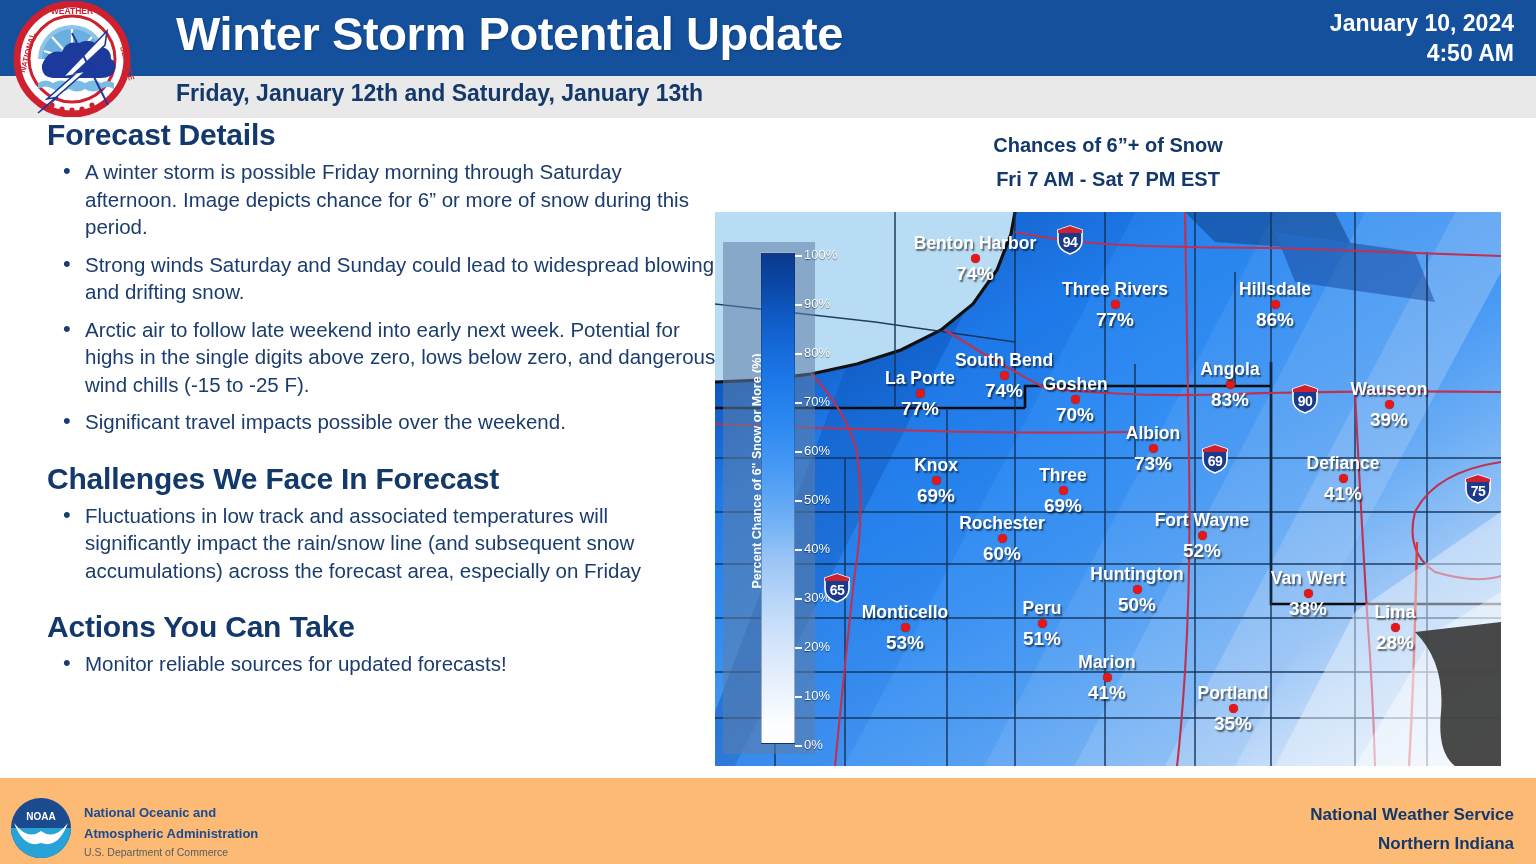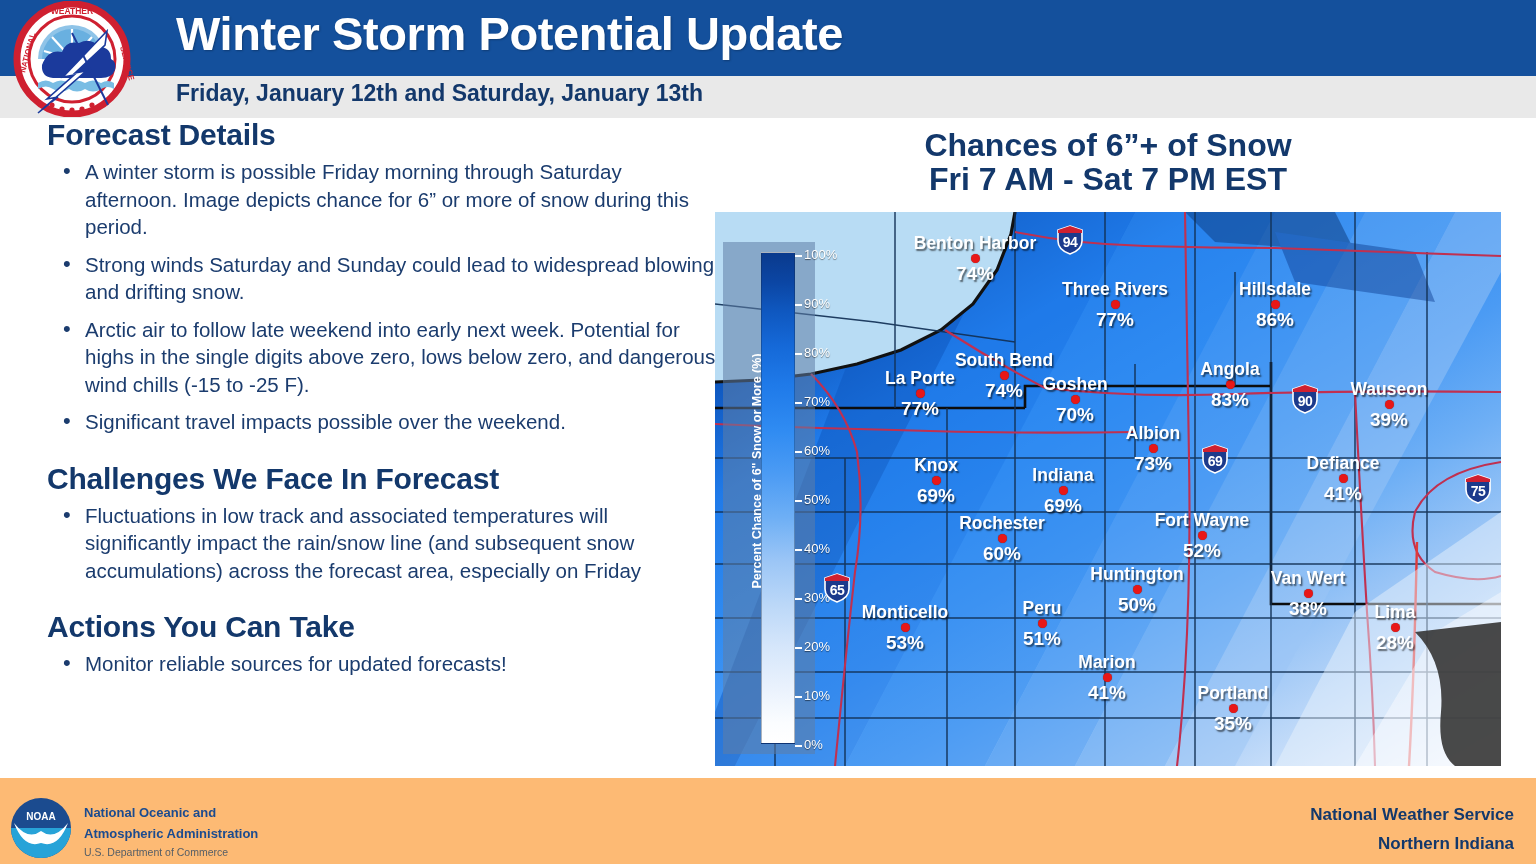--- a/index.html
+++ b/index.html
@@ -55,21 +55,21 @@
   }
   ul.bullets li::before {
     content: "\2022"; position: absolute; left: 2px; top: -1px;
     color: #1b3c6e; font-size: 22px; line-height: 27.5px;
   }
 
   
   .map-title {
     position: absolute; left: 716px; top: 128px; width: 784px;
     text-align: center; color: #13386b;
-    font-size: 32px; font-weight: bold; line-height: 34px;
+    font-size: 20px; font-weight: bold; line-height: 34px;
   }
   .map-wrap {
     position: absolute; left: 715px; top: 212px;
     width: 786px; height: 554px; overflow: hidden;
     background: #2f7fe8;
   }
   .map-svg { position: absolute; left: 0; top: 0; }
 
   
   .cbar-panel {
@@ -182,20 +182,24 @@
         <circle cx="84" cy="104" r="2.6"></circle>
       </g>
       <text x="64" y="13" text-anchor="middle" fill="#cf2030" font-size="8.5" font-weight="bold" font-family="Liberation Sans, sans-serif">WEATHER</text>
       <text x="17" y="72" fill="#cf2030" font-size="8" font-weight="bold" font-family="Liberation Sans, sans-serif" transform="rotate(-75 17 72)">NATIONAL</text>
       <text x="112" y="46" fill="#cf2030" font-size="8" font-weight="bold" font-family="Liberation Sans, sans-serif" transform="rotate(75 112 46)">SERVICE</text>
     </svg>
   </div>
 
   <div class="title-main">Winter Storm Potential Update</div>
 
+  <div class="header-date">
+    <div>January 10, 2024</div>
+    <div>4:50 AM</div>
+  </div>
 
   <div class="title-sub">Friday, January 12th and Saturday, January 13th</div>
 
   <div class="leftcol">
 
     <div class="sec-head">Forecast Details</div>
     <ul class="bullets">
       <li>A winter storm is possible Friday morning through Saturday afternoon. Image depicts chance for 6” or more of snow during this period.</li>
       <li>Strong winds Saturday and Sunday could lead to widespread blowing and drifting snow.</li>
       <li>Arctic air to follow late weekend into early next week. Potential for highs in the single digits above zero, lows below zero, and dangerous wind chills (-15 to -25 F).</li>
@@ -416,21 +420,21 @@
       <div class="pc">41%</div>
     </div>
 
     <div class="city" style="left:185px; top:244px; width:72px">
       <div class="nm">Knox</div>
       <div class="dot"></div>
       <div class="pc">69%</div>
     </div>
 
     <div class="city" style="left:302px; top:254px; width:92px">
-      <div class="nm">Indiana</div>
+      <div class="nm">Three</div>
       <div class="dot"></div>
       <div class="pc">69%</div>
     </div>
 
     <div class="city" style="left:230px; top:302px; width:114px">
       <div class="nm">Rochester</div>
       <div class="dot"></div>
       <div class="pc">60%</div>
     </div>
 

